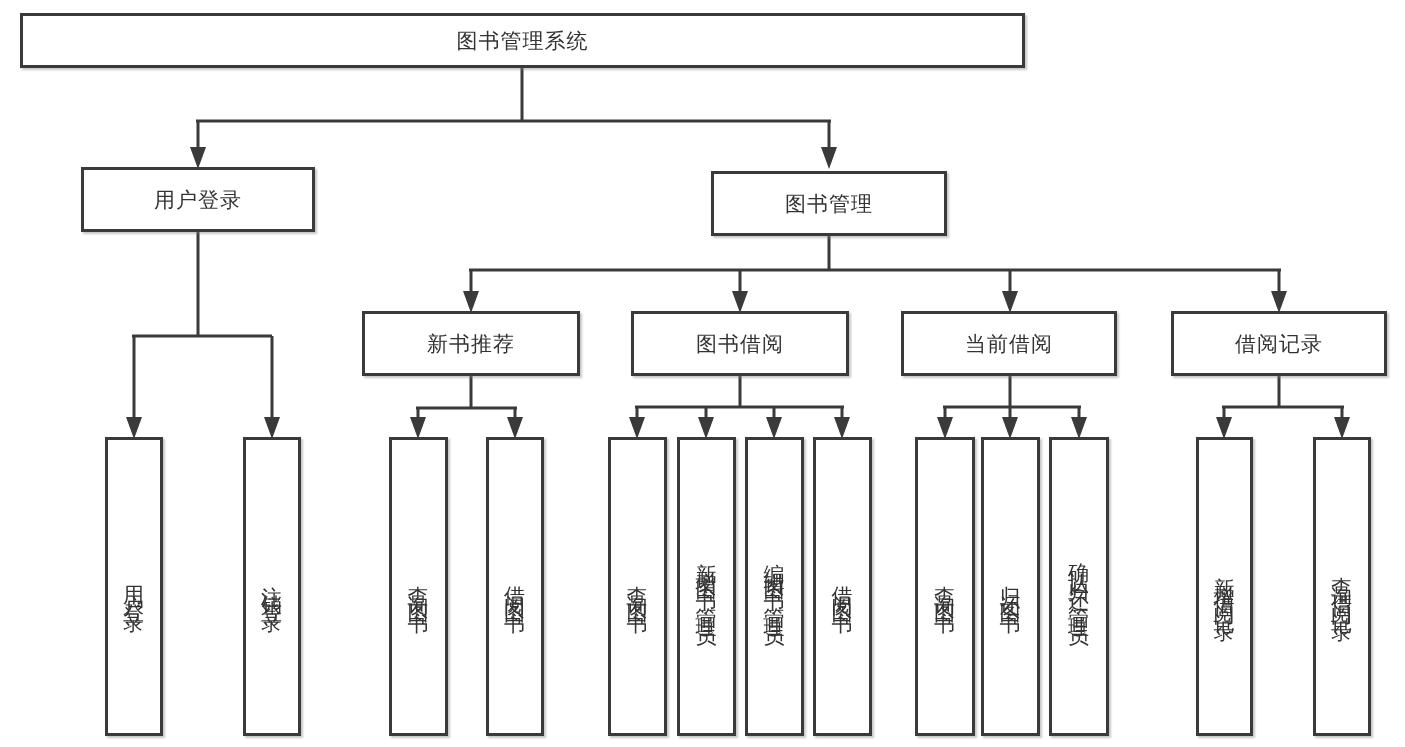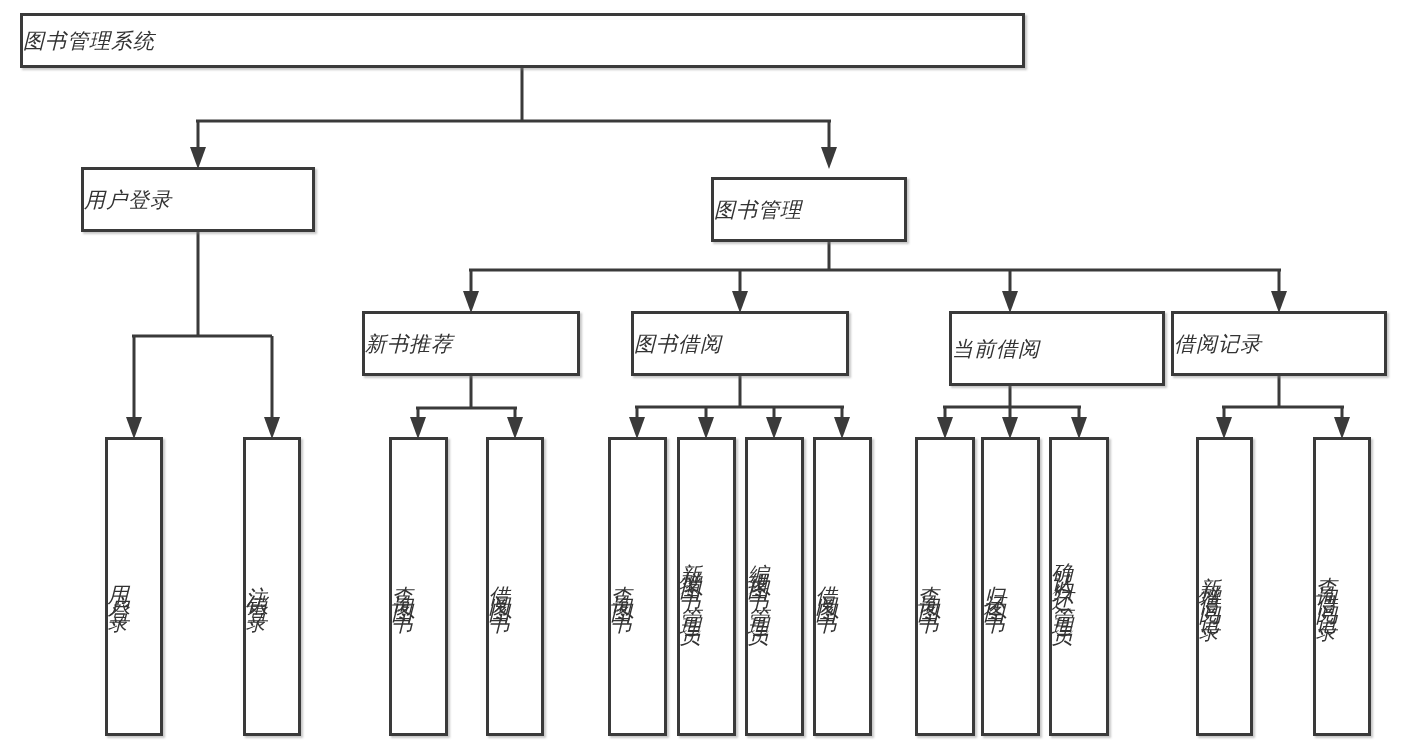--- a/index.html
+++ b/index.html
@@ -25,25 +25,24 @@
     color: var(--line);
   }
   .node {
     position: absolute;
     z-index: 1;
     background: var(--background);
     border: 3px solid var(--line);
     box-shadow: 2px 2px 2px rgba(130,130,130,0.45);
     display: flex;
     align-items: center;
-    justify-content: flex-start;
+    justify-content: center;
     color: var(--text);
     font-size: 21px;
     letter-spacing: 1px;
-    font-style: italic;
   }
   .leaf span {
     writing-mode: vertical-rl;
     text-orientation: mixed;
     letter-spacing: 9px;
     line-height: 1;
     white-space: nowrap;
   }
   .watermark {
     position: absolute;
@@ -102,31 +101,31 @@
     </g>
   </svg>
 
   <div class="node" style="left:20px; top:13px; width:1005px; height:55px;">
     <span>图书管理系统</span>
   </div>
 
   <div class="node" style="left:81px; top:167px; width:234px; height:65px;">
     <span>用户登录</span>
   </div>
-  <div class="node" style="left:711px; top:177px; width:196px; height:65px;">
+  <div class="node" style="left:711px; top:171px; width:236px; height:65px;">
     <span>图书管理</span>
   </div>
 
   <div class="node" style="left:631px; top:311px; width:218px; height:65px;">
     <span>图书借阅</span>
   </div>
   <div class="node" style="left:362px; top:311px; width:218px; height:65px;">
     <span>新书推荐</span>
   </div>
-  <div class="node" style="left:901px; top:311px; width:216px; height:75px;margin-left:48px;">
+  <div class="node" style="left:901px; top:311px; width:216px; height:65px;">
     <span>当前借阅</span>
   </div>
   <div class="node" style="left:1171px; top:311px; width:216px; height:65px;">
     <span>借阅记录</span>
   </div>
 
   <div class="node leaf" style="left:105px; top:437px; width:58px; height:299px;">
     <span>用户登录</span>
   </div>
   <div class="node leaf" style="left:243px; top:437px; width:58px; height:299px;">

